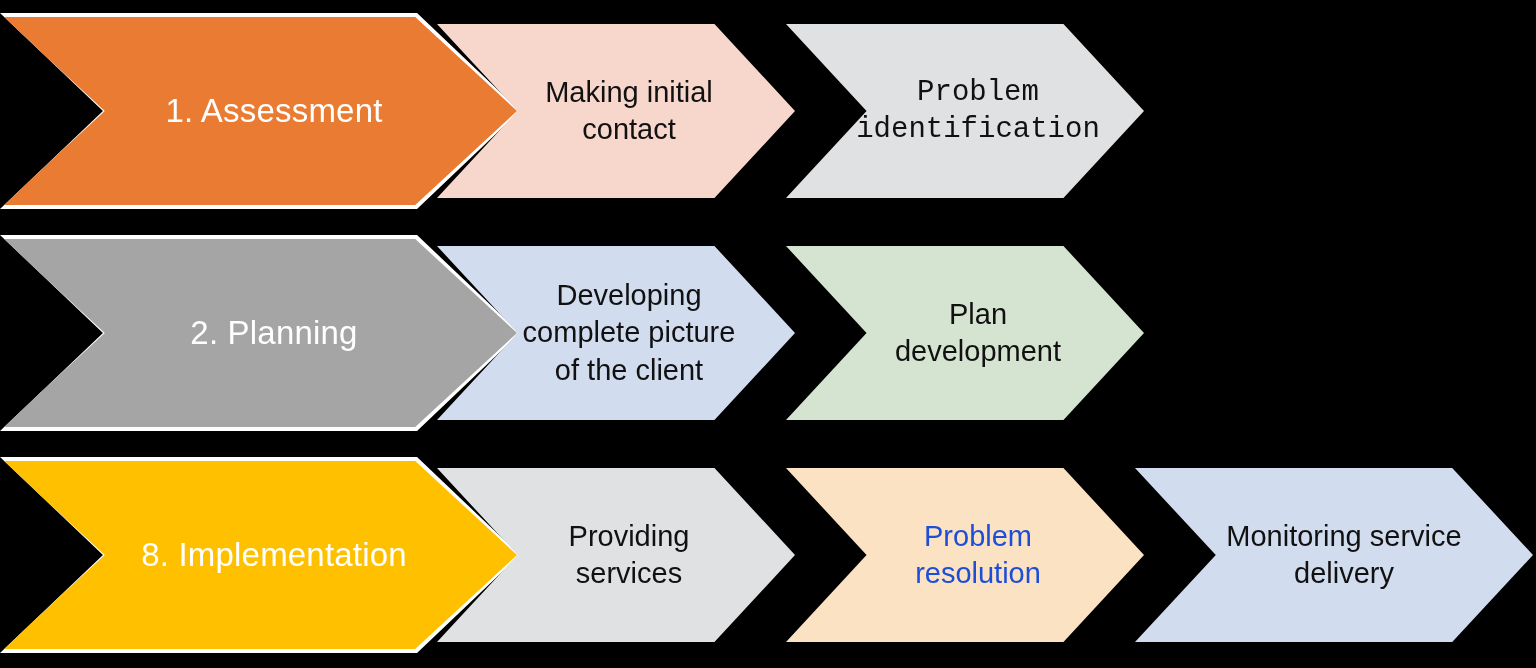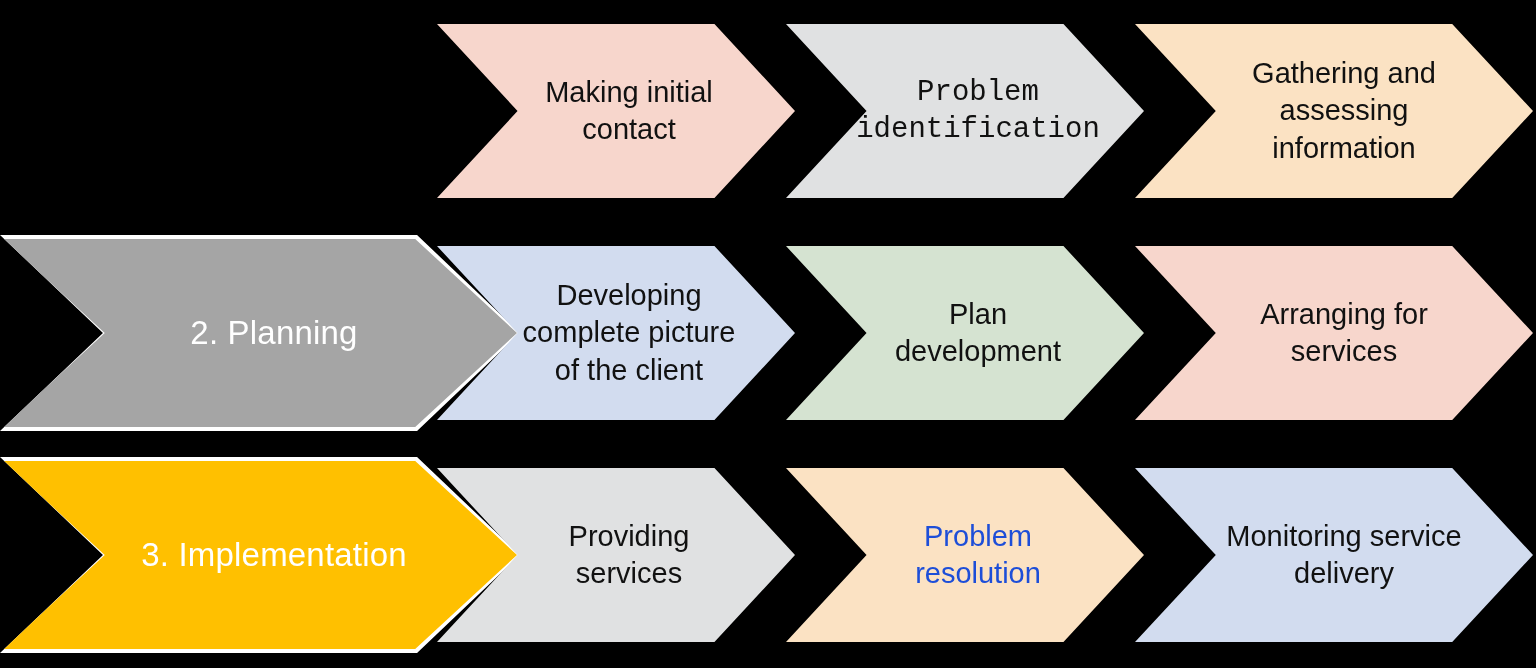--- a/index.html
+++ b/index.html
@@ -97,52 +97,51 @@
     padding-right: 62px;
     max-width: 262px;
   }
 </style>
 </head>
 <body>
 
 <div id="diagram">
 
   <div class="row row-1">
+    <div class="stage-chevron" style="background: rgb(255, 255, 255);">
+      <div class="inner" style="background: rgb(233, 123, 50);">
+        <div class="stage-label" style="color: rgb(255, 255, 255);">1. Assessment</div>
+      </div>
+    </div>
     <div class="step-chevron s1" style="background: rgb(247, 214, 204);">
       <div class="step-label" style="color: rgb(17, 17, 17);">Making initial contact</div>
     </div>
     <div class="step-chevron s2" style="background: rgb(224, 225, 226); font-family: Liberation Mono, monospace;">
       <div class="step-label" style="color: rgb(17, 17, 17);">Problem identification</div>
-    </div>
-    <div class="step-chevron s3" style="background: rgb(251, 226, 195);">
-      <div class="step-label" style="color: rgb(17, 17, 17);">Gathering and assessing information</div>
     </div>
   </div>
 
   <div class="row row-2">
     <div class="stage-chevron" style="background: rgb(255, 255, 255);">
       <div class="inner" style="background: rgb(165, 165, 165);">
         <div class="stage-label" style="color: rgb(255, 255, 255);">2. Planning</div>
       </div>
     </div>
     <div class="step-chevron s1" style="background: rgb(210, 220, 239);">
       <div class="step-label" style="color: rgb(17, 17, 17);">Developing complete picture of the client</div>
     </div>
     <div class="step-chevron s2" style="background: rgb(213, 227, 209);">
       <div class="step-label" style="color: rgb(17, 17, 17);">Plan development</div>
     </div>
-    <div class="step-chevron s3" style="background: rgb(247, 214, 204);">
-      <div class="step-label" style="color: rgb(17, 17, 17);">Arranging for services</div>
-    </div>
   </div>
 
   <div class="row row-3">
     <div class="stage-chevron" style="background: rgb(255, 255, 255);">
       <div class="inner" style="background: rgb(255, 192, 0);">
-        <div class="stage-label" style="color: rgb(255, 255, 255);">3. Implementation</div>
+        <div class="stage-label" style="color: rgb(255, 255, 255);">8. Implementation</div>
       </div>
     </div>
     <div class="step-chevron s1" style="background: rgb(224, 225, 226);">
       <div class="step-label" style="color: rgb(17, 17, 17);">Providing services</div>
     </div>
     <div class="step-chevron s2" style="background: rgb(251, 226, 195);">
       <div class="step-label" style="color: #1d4ed8;">Problem resolution</div>
     </div>
     <div class="step-chevron s3" style="background: rgb(210, 220, 239);">
       <div class="step-label" style="color: rgb(17, 17, 17);">Monitoring service delivery</div>

